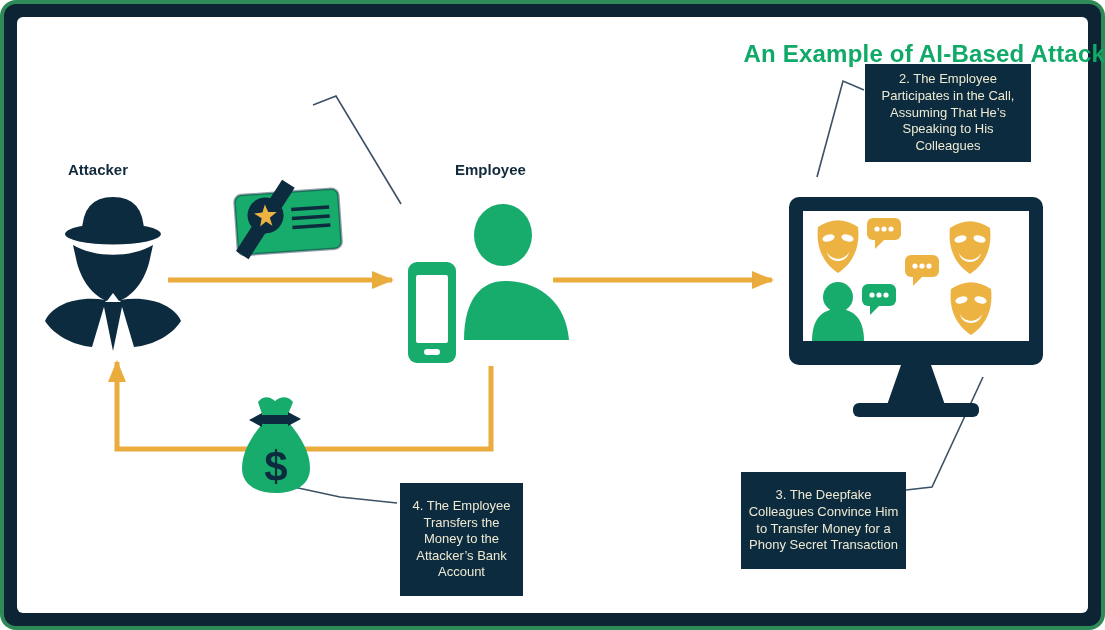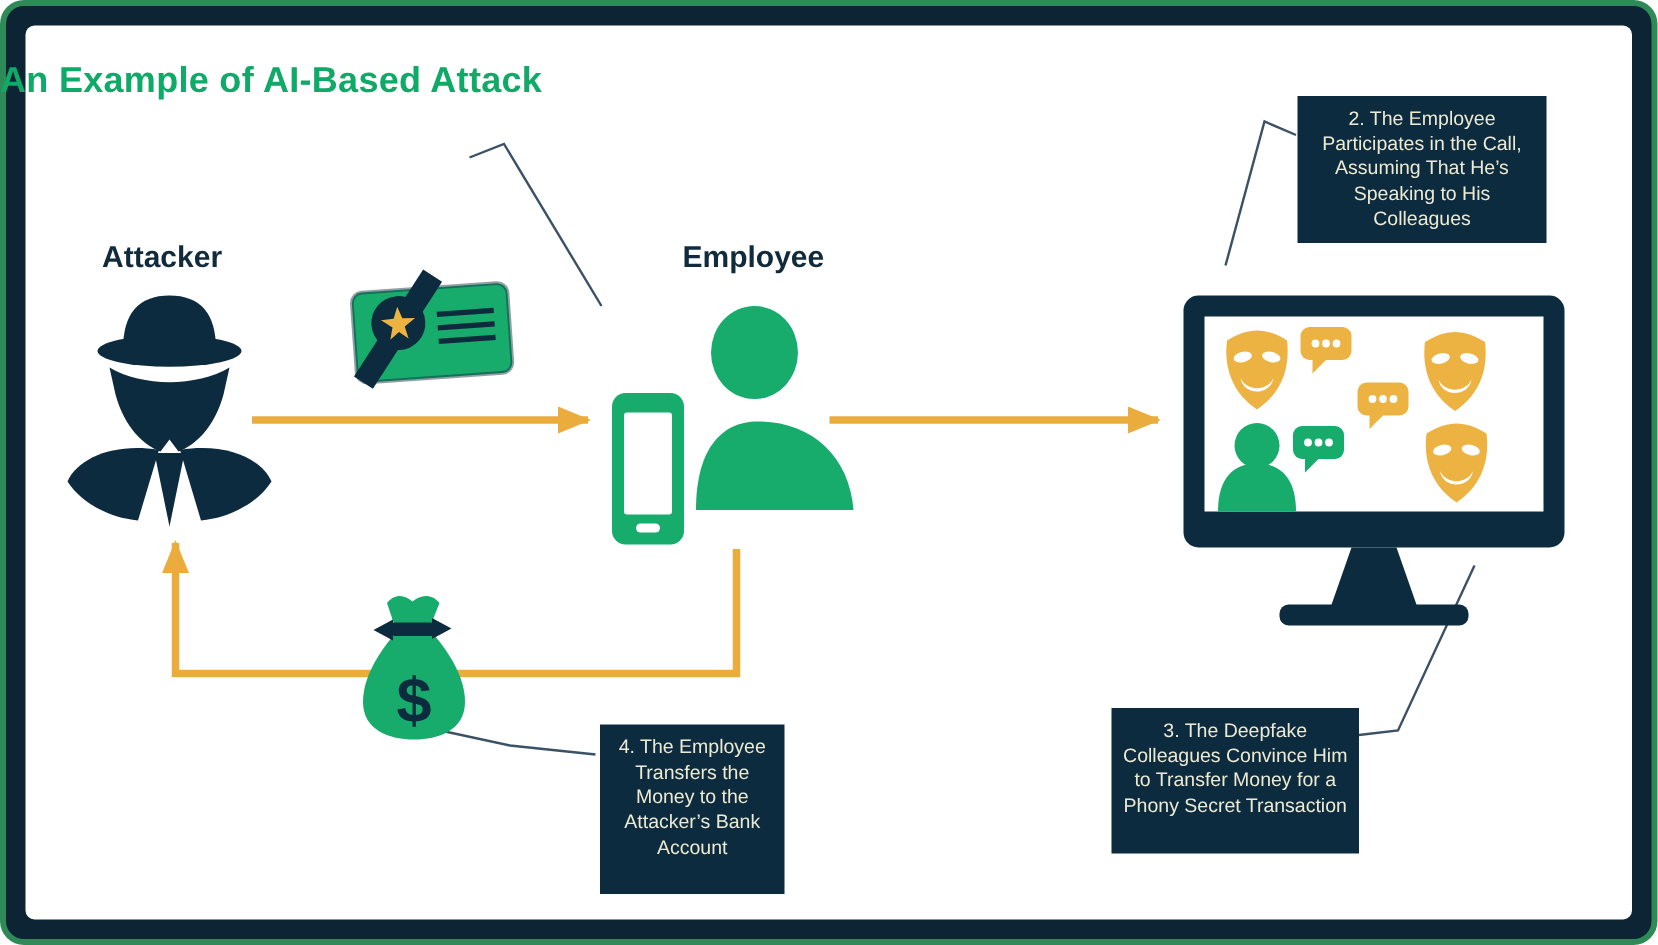--- a/index.html
+++ b/index.html
@@ -2,27 +2,27 @@
 <html><head>
 <meta charset="utf-8">
 <style>
   html,body{margin:0;padding:0;background:#ffffff;}
   body{width:1105px;height:630px;position:relative;overflow:hidden;
        font-family:"Liberation Sans","DejaVu Sans",sans-serif;}
   .frame-outer{position:absolute;inset:0;border-radius:16px;background:#2E8B57;}
   .frame-inner{position:absolute;inset:4px;border-radius:12px;background:#0D2434;}
   .canvas{position:absolute;inset:13px;border-radius:6px;background:#ffffff;}
   .stage{position:absolute;inset:0;}
-  .title{position:absolute;top:40px;left:0;width:100%;text-align:left;
+  .title{position:absolute;top:40px;left:0;width:100%;text-align:right;
          color:#0FA968;font-size:24px;font-weight:bold;letter-spacing:.2px;}
-  .fig-label{position:absolute;color:#112B3C;font-size:20px;font-weight:bold;}
+  .fig-label{position:absolute;color:#112B3C;font-size:15px;font-weight:bold;}
   .fig-label.attacker{left:68px;top:161px;}
   .fig-label.employee{left:455px;top:161px;}
   .callout{position:absolute;background:#0D2B3E;color:#EDEAD3;font-size:13px;
-           line-height:1.28;text-align:center;display:flex;align-items:flex-start;
+           line-height:1.28;text-align:center;display:flex;align-items:center;
            justify-content:center;padding:7px 6px;box-sizing:border-box;}
   .callout.c1{left:133px;top:82px;width:181px;height:77px;}
   .callout.c2{left:865px;top:64px;width:166px;height:98px;}
   .callout.c3{left:741px;top:472px;width:165px;height:97px;}
   .callout.c4{left:400px;top:483px;width:123px;height:113px;}
   svg{position:absolute;left:0;top:0;}
 </style>
 </head>
 <body>
 

